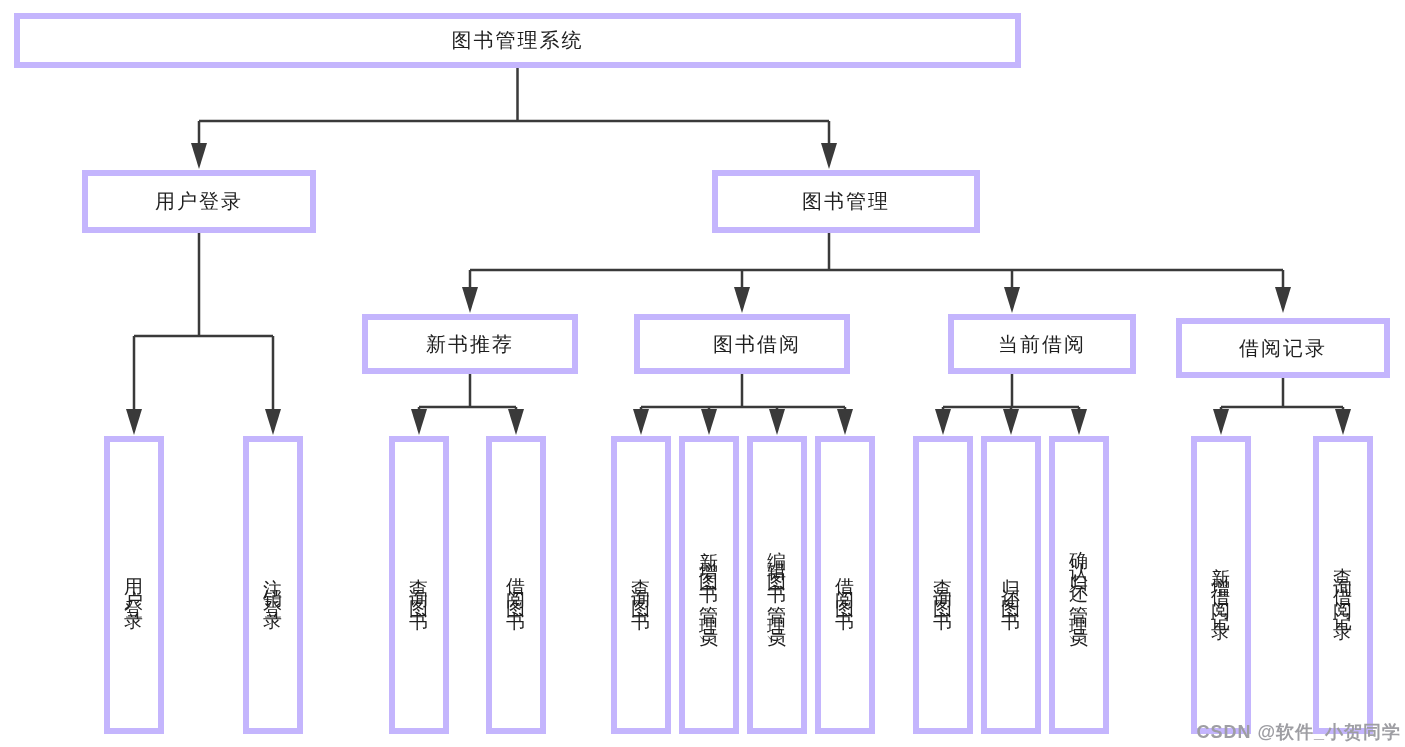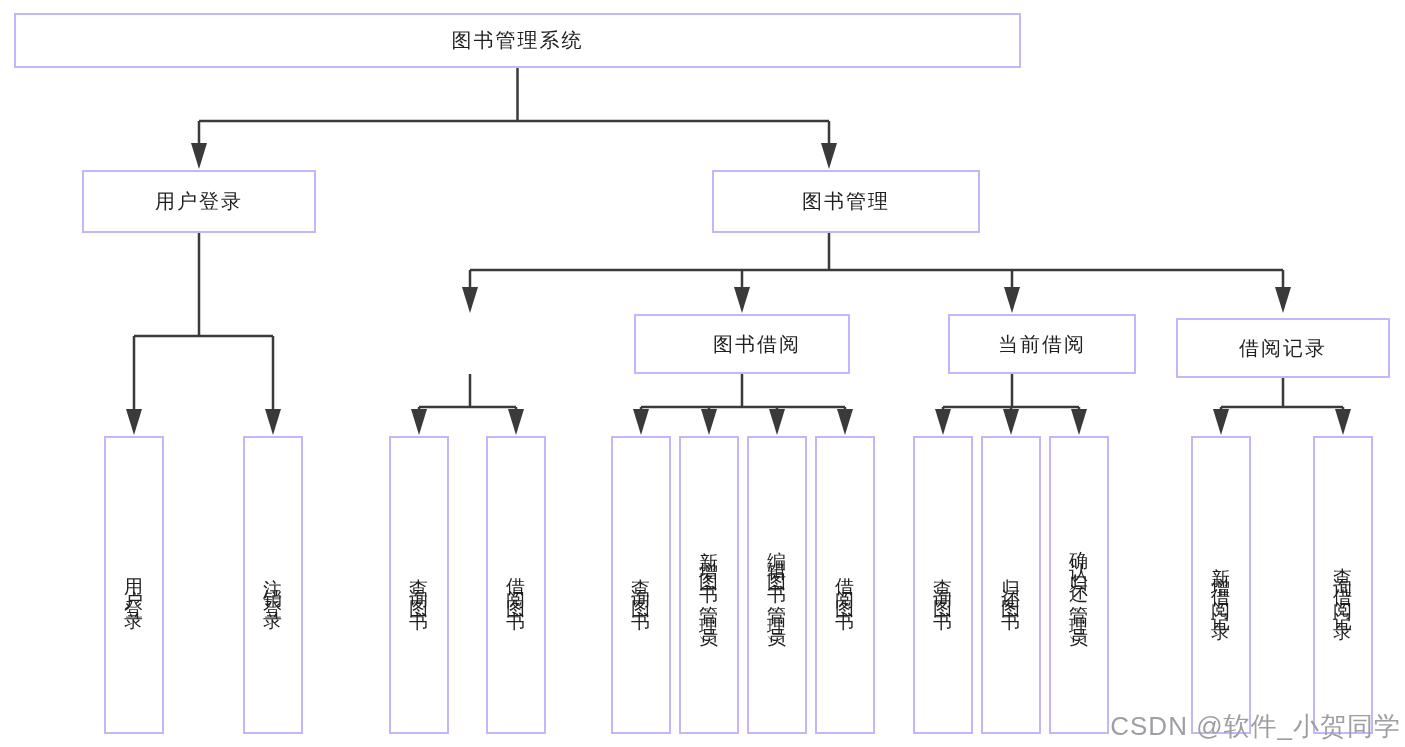--- a/index.html
+++ b/index.html
@@ -4,33 +4,33 @@
 <style>
   html, body { margin:0; padding:0; background:#ffffff; }
   .canvas {
     position:relative; width:1405px; height:747px; background:#ffffff;
     font-family:"Liberation Sans","DejaVu Sans",sans-serif; overflow:hidden;
   }
   .connectors { position:absolute; left:0; top:0; width:1405px; height:747px; }
   .connectors path { stroke:#3a3a3a; stroke-width:2.5; fill:none; }
   .connectors polygon { fill:#3a3a3a; stroke:none; }
   .node {
-    position:absolute; box-sizing:border-box; border:2px solid #c4b5fd;
+    position:absolute; box-sizing:border-box; border:6px solid #c4b5fd;
     background:#ffffff; display:flex; align-items:center; justify-content:center;
     color:#1f1f1f;
   }
   .hlabel { font-size:20px; letter-spacing:2px; white-space:nowrap; }
   .leaf { top:436px; width:60px; height:298px; }
   .vtext {
     writing-mode:vertical-rl; text-orientation:mixed;
     font-size:19px; letter-spacing:11px; line-height:1; white-space:nowrap;
   }
   .watermark {
-    position:absolute; right:4px; bottom:3px; font-size:26px;
-    color:#9e9ea3; letter-spacing:1px; white-space:nowrap;
+    position:absolute; right:4px; bottom:3px; font-size:18px;
+    color:#9e9ea3; letter-spacing:1px; white-space:nowrap;font-weight:bold;
   }
 </style>
 </head>
 <body>
 
 <div class="canvas">
 
   <svg class="connectors" viewBox="0 0 1405 747" xmlns="http://www.w3.org/2000/svg">
     <g>
       <path d="M517.5 68 V121 M199 121 H829 M199 121 V147 M829 121 V147"></path>
@@ -78,20 +78,23 @@
     <span class="hlabel">图书管理系统</span>
   </div>
 
   <div class="node" style="left:82px; top:170px; width:234px; height:63px;">
     <span class="hlabel">用户登录</span>
   </div>
   <div class="node" style="left:712px; top:170px; width:268px; height:63px;">
     <span class="hlabel">图书管理</span>
   </div>
 
+  <div class="node" style="left:362px; top:314px; width:216px; height:60px;">
+    <span class="hlabel">新书推荐</span>
+  </div>
   <div class="node" style="left:634px; top:314px; width:216px; height:60px;padding-left:30px;">
     <span class="hlabel">图书借阅</span>
   </div>
   <div class="node" style="left:904px; top:314px; width:188px; height:60px;margin-left:44px;">
     <span class="hlabel">当前借阅</span>
   </div>
   <div class="node" style="left:1176px; top:318px; width:214px; height:60px;">
     <span class="hlabel">借阅记录</span>
   </div>
 

